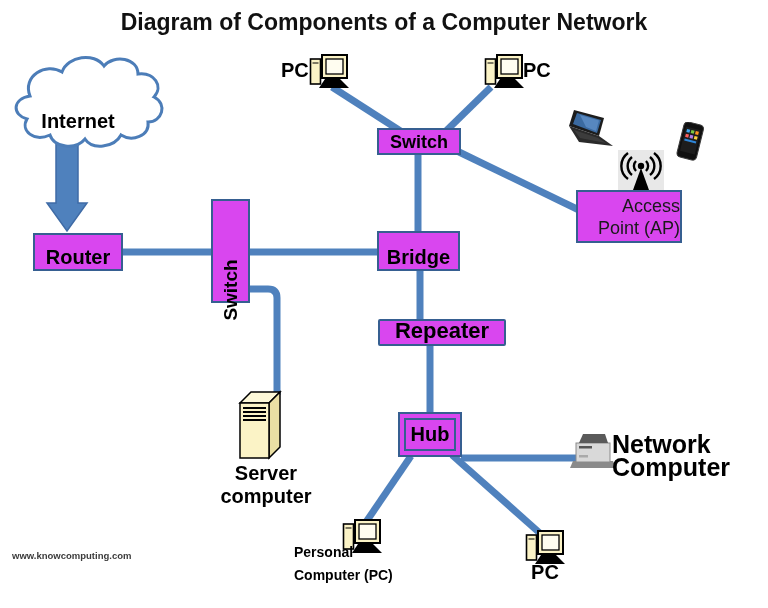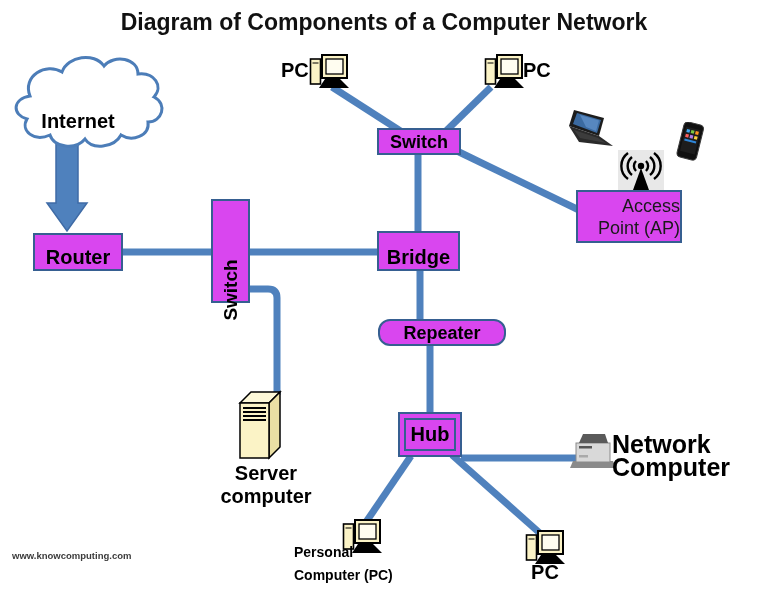--- a/index.html
+++ b/index.html
@@ -14,21 +14,21 @@
   #svg-layer{position:absolute;left:0;top:0;width:768px;height:608px;z-index:1;}
   .node{
     position:absolute;background:#d946ef;border:2.5px solid #365F91;box-sizing:border-box;
     display:flex;align-items:flex-end;justify-content:center;font-weight:bold;z-index:2;
   }
   #node-router{left:33px;top:233px;width:90px;height:38px;font-size:20px;}
   #node-switch-left{left:211px;top:199px;width:39px;height:104px;font-size:19px;}
   #node-switch-left .vtext{transform:rotate(-90deg);white-space:nowrap;}
   #node-switch-top{left:377px;top:128px;width:84px;height:27px;font-size:18px;}
   #node-bridge{left:377px;top:231px;width:83px;height:40px;font-size:20px;}
-  #node-repeater{left:378px;top:319px;width:128px;height:27px;font-size:18px;border-radius:12px;border-width:2px;}
+  #node-repeater{left:378px;top:319px;width:128px;height:27px;font-size:22px;border-radius:2px;border-width:2px;}
   #node-hub{left:398px;top:412px;width:64px;height:45px;border-width:2px;}
   #hub-inner{position:absolute;left:4px;top:4px;right:4px;bottom:4px;border:2px solid #365F91;
     display:flex;align-items:center;justify-content:center;font-size:20px;font-weight:bold;}
   #node-access-point{left:576px;top:190px;width:106px;height:53px;font-weight:normal;
     font-size:18px;line-height:22px;text-align:center;flex-direction:column;color:#1a1a1a;}
   .label{position:absolute;font-weight:bold;color:#000;z-index:2;}
   #label-internet{left:28px;top:96px;width:100px;text-align:center;font-size:20px;z-index:2;margin-top:14px;}
   #label-pc-top-left{left:281px;top:59px;font-size:20px;}
   #label-pc-top-right{left:523px;top:59px;font-size:20px;}
   #label-server{left:206px;top:462px;width:120px;text-align:center;font-size:20px;line-height:23px;}

